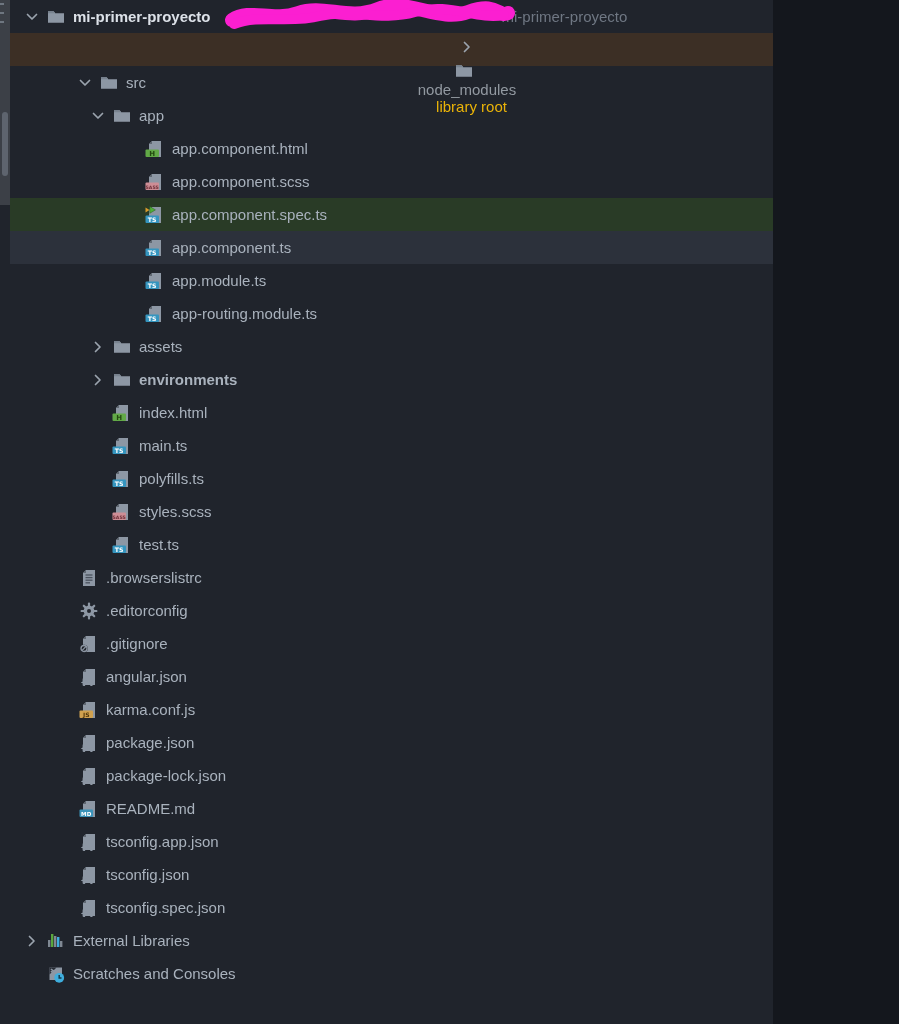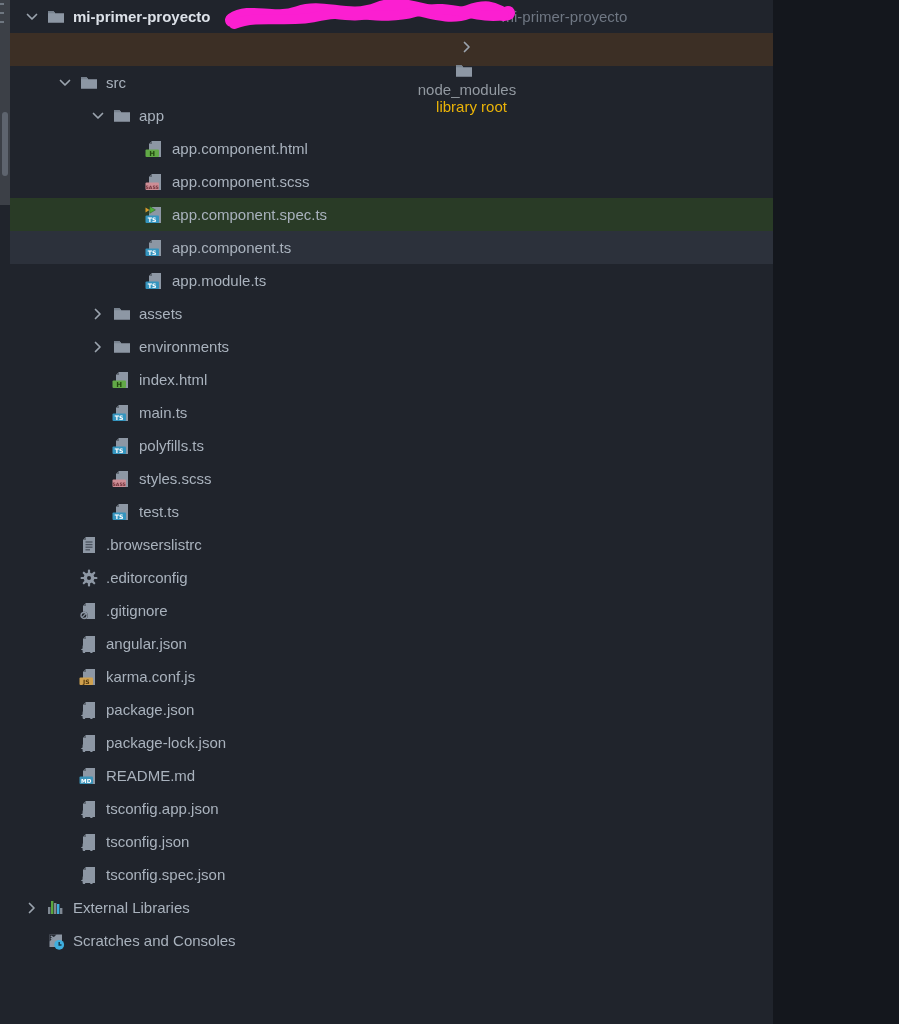--- a/index.html
+++ b/index.html
@@ -82,21 +82,21 @@
         </span>
         <span class="ficon">
           <svg width="20" height="20" viewBox="0 0 20 20">
       <path d="M2 4.2h5.6l1.7 2H18v9.6H2z" fill="#8d97a4"></path>
       <path d="M2 4.2h5.6l1.7 2H2z" fill="#79838f"></path>
           </svg>
         </span>
         <span class="lbl">node_modules</span>
         <span class="extra">library root</span>
       </div>
-      <div class="row" style="padding-left: 41px;">
+      <div class="row" style="padding-left: 41px; margin-left: 20px;">
         <span class="chev">
           <svg width="18" height="18" viewBox="0 0 18 18">
     <polyline points="4.5,6.5 9,11 13.5,6.5" fill="none" stroke="#9ba4ae" stroke-width="1.7" stroke-linecap="round" stroke-linejoin="round"></polyline>
           </svg>
         </span>
         <span class="ficon">
           <svg width="20" height="20" viewBox="0 0 20 20">
       <path d="M2 4.2h5.6l1.7 2H18v9.6H2z" fill="#8d97a4"></path>
       <path d="M2 4.2h5.6l1.7 2H2z" fill="#79838f"></path>
           </svg>
@@ -172,35 +172,47 @@
         <span class="ficon">
           <svg width="20" height="20" viewBox="0 0 20 20">
     <path d="M7 2H16V18H4V5Z" fill="#8d97a4"></path>
     <path d="M7 2V5H4Z" fill="#5f6771"></path>
             <rect x="0.5" y="10.5" width="13.5" height="7.5" rx="1" fill="#3595bf"></rect>
     <text x="7.2" y="16.6" font-size="6.2" font-family="'DejaVu Sans',sans-serif" font-weight="bold" fill="#ffffff" text-anchor="middle">TS</text>
           </svg>
         </span>
         <span class="lbl">app.module.ts</span>
       </div>
+      <div class="row" style="padding-left: 107px;">
+        <span class="chev"></span>
+        <span class="ficon">
+          <svg width="20" height="20" viewBox="0 0 20 20">
+    <path d="M7 2H16V18H4V5Z" fill="#8d97a4"></path>
+    <path d="M7 2V5H4Z" fill="#5f6771"></path>
+            <rect x="0.5" y="10.5" width="13.5" height="7.5" rx="1" fill="#3595bf"></rect>
+    <text x="7.2" y="16.6" font-size="6.2" font-family="'DejaVu Sans',sans-serif" font-weight="bold" fill="#ffffff" text-anchor="middle">TS</text>
+          </svg>
+        </span>
+        <span class="lbl">app-routing.module.ts</span>
+      </div>
       <div class="row" style="padding-left: 74px;">
         <span class="chev">
           <svg width="18" height="18" viewBox="0 0 18 18">
     <polyline points="6.5,4.5 11,9 6.5,13.5" fill="none" stroke="#9ba4ae" stroke-width="1.7" stroke-linecap="round" stroke-linejoin="round"></polyline>
           </svg>
         </span>
         <span class="ficon">
           <svg width="20" height="20" viewBox="0 0 20 20">
       <path d="M2 4.2h5.6l1.7 2H18v9.6H2z" fill="#8d97a4"></path>
       <path d="M2 4.2h5.6l1.7 2H2z" fill="#79838f"></path>
           </svg>
         </span>
         <span class="lbl">assets</span>
       </div>
-      <div class="row" style="padding-left: 74px;">
+      <div class="row" style="padding-left: 74px; font-weight: bold;">
         <span class="chev">
           <svg width="18" height="18" viewBox="0 0 18 18">
     <polyline points="6.5,4.5 11,9 6.5,13.5" fill="none" stroke="#9ba4ae" stroke-width="1.7" stroke-linecap="round" stroke-linejoin="round"></polyline>
           </svg>
         </span>
         <span class="ficon">
           <svg width="20" height="20" viewBox="0 0 20 20">
       <path d="M2 4.2h5.6l1.7 2H18v9.6H2z" fill="#8d97a4"></path>
       <path d="M2 4.2h5.6l1.7 2H2z" fill="#79838f"></path>
           </svg>

